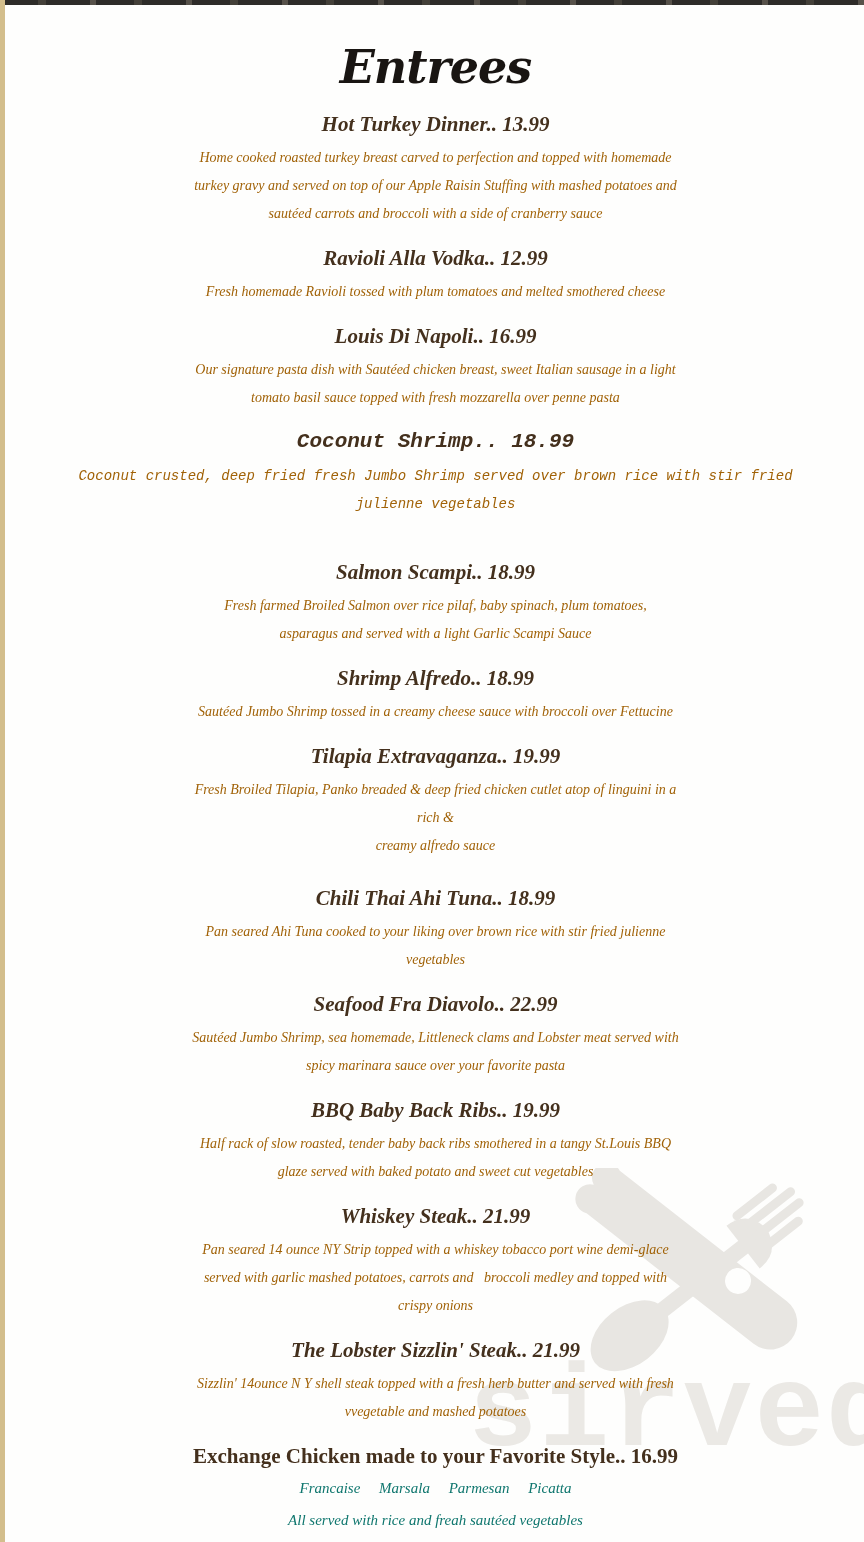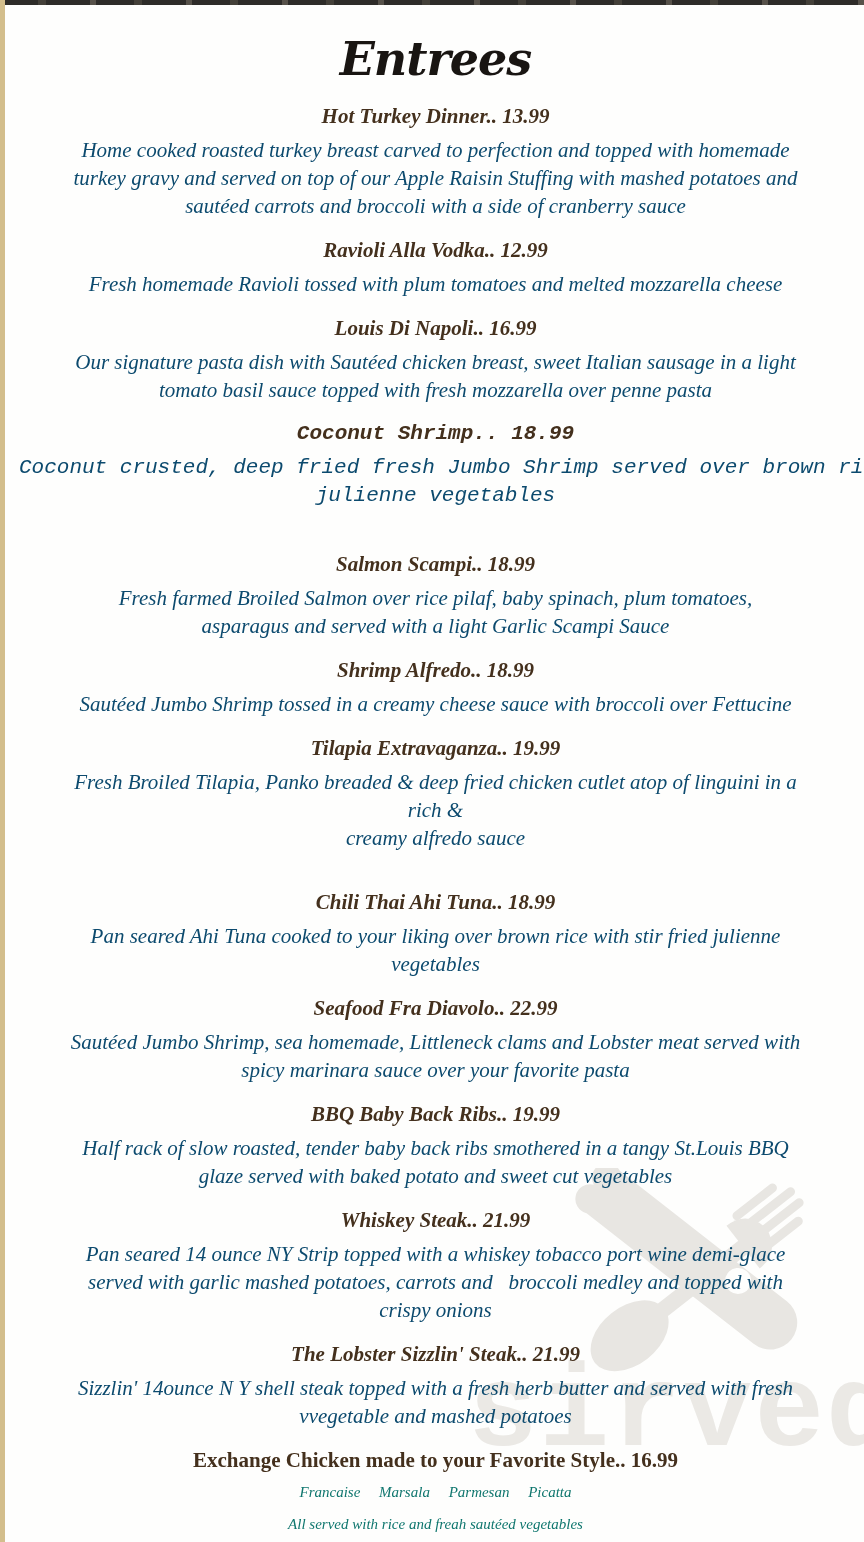--- a/index.html
+++ b/index.html
@@ -23,41 +23,41 @@
   .watermark-layer { position: absolute; inset: 0; z-index: 0; }
   .wm-icon { position: absolute; left: 556px; top: 1168px; }
   .wm-text {
     position: absolute; left: 468px; top: 1356px;
     font-family: Liberation Mono, monospace;
     font-weight: bold; font-size: 116px; line-height: 1;
     letter-spacing: 2px; color: #ebe9e5; white-space: nowrap;
   }
   .content { position: relative; z-index: 1; padding: 33px 12px 0 19px; }
   .menu-title {
-    margin: 0 0 17px 0;
+    margin: 8px 0 17px 0;
     text-align: center;
     font-family: "DejaVu Serif", serif;
     font-style: italic; font-weight: bold;
     font-size: 46px; line-height: 52px;
     color: #191512; letter-spacing: -1px;
   }
   .item { margin: 0 0 16px 0; text-align: center; }
   .item.sp-lg { margin-bottom: 40px; font-family: Liberation Mono, monospace; }
-  .item.sp-md { margin-bottom: 36px; }
+  .item.sp-md { margin-bottom: 24px; }
   .item-name {
     margin: 0 0 6px 0;
     font-weight: bold; font-style: italic;
     font-size: 21px; line-height: 28px;
     color: #44301d;
   }
   .item-desc {
     margin: 0;
     font-style: italic;
-    font-size: 21px; line-height: 28px;
-    color: #0c4a6e;
+    font-size: 14px; line-height: 28px;
+    color: #a16207;
     white-space: pre;
   }
   .menu-footer { margin-top: 6px; text-align: center; }
   .footer-title {
     font-weight: bold; 
     font-size: 21px; line-height: 28px; color: #44301d;
     margin: 0 0 4px 0;
   }
   .footer-options, .footer-note {
     font-style: italic; font-size: 15px; line-height: 28px;
@@ -96,21 +96,21 @@
 
   <div class="item">
     <div class="item-name"><span>Hot Turkey Dinner</span><span>..</span> <span>13.99</span></div>
     <div class="item-desc">Home cooked roasted turkey breast carved to perfection and topped with homemade
 turkey gravy and served on top of our Apple Raisin Stuffing with mashed potatoes and
 sautéed carrots and broccoli with a side of cranberry sauce</div>
   </div>
 
   <div class="item">
     <div class="item-name"><span>Ravioli Alla Vodka</span><span>..</span> <span>12.99</span></div>
-    <div class="item-desc">Fresh homemade Ravioli tossed with plum tomatoes and melted mozzarella cheese</div>
+    <div class="item-desc">Fresh homemade Ravioli tossed with plum tomatoes and melted smothered cheese</div>
   </div>
 
   <div class="item">
     <div class="item-name"><span>Louis Di Napoli</span><span>..</span> <span>16.99</span></div>
     <div class="item-desc">Our signature pasta dish with Sautéed chicken breast, sweet Italian sausage in a light
 tomato basil sauce topped with fresh mozzarella over penne pasta</div>
   </div>
 
   <div class="item sp-lg">
     <div class="item-name"><span>Coconut Shrimp</span><span>..</span> <span>18.99</span></div>

